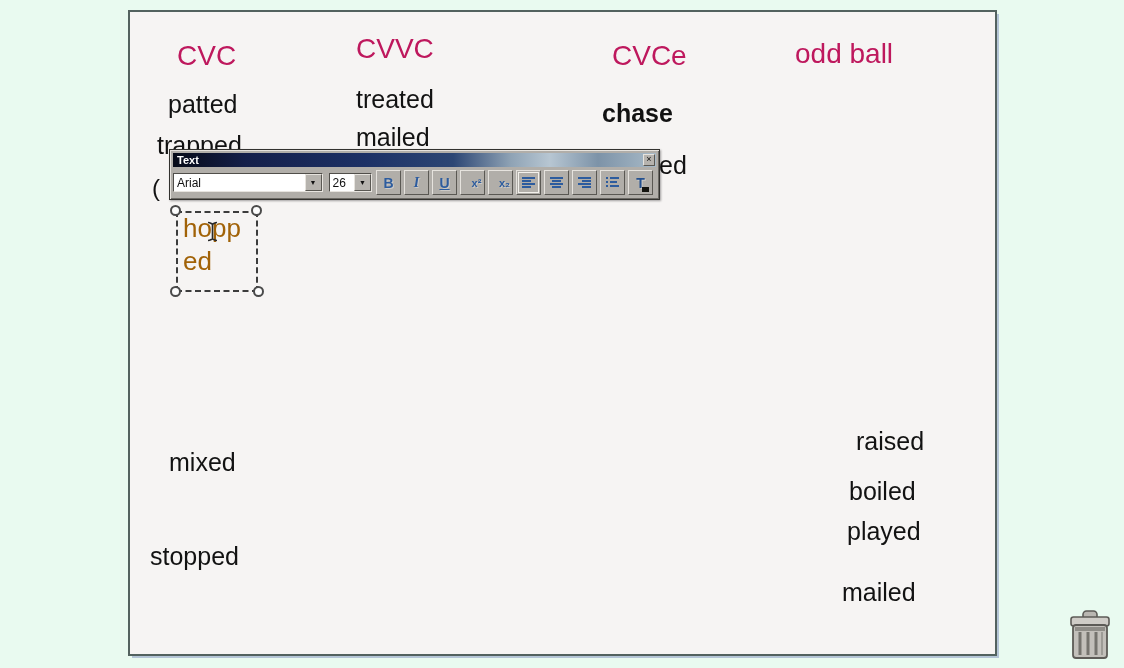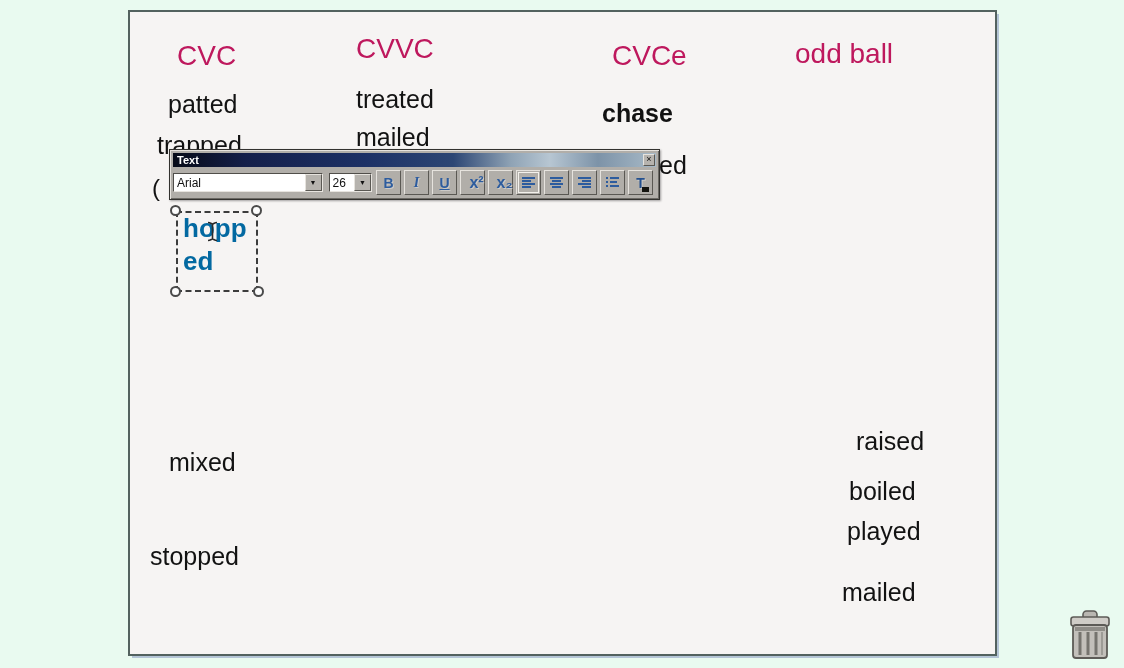--- a/index.html
+++ b/index.html
@@ -23,21 +23,21 @@
 
   .hdr { position:absolute; font-size:28px; color:#be185d; white-space:nowrap; z-index:2; }
   .word { position:absolute; font-size:25px; color:#121212; white-space:nowrap; z-index:2; }
   .frag { position:absolute; font-size:24px; color:#121212; z-index:2; }
 
   
   .textbox {
     position:absolute; left:176px; top:211px; width:82px; height:81px;
     border:2px dashed #3c3c3c; z-index:3; background:transparent;
   }
-  .textbox .tb-text { position:absolute; left:5px; top:-1px; font-size:26px; line-height:33px; color:#0369a1;font-weight:bold; }
+  .textbox .tb-text { position:absolute; left:5px; top:-1px; font-size:26px; line-height:33px; color:#a16207; }
   .handle {
     position:absolute; width:11px; height:11px; border-radius:50%;
     background:#fcfcfc; border:2px solid #4a4a4a; z-index:4;
   }
   .h-tl { left:170px; top:205px; } .h-tr { left:251px; top:205px; }
   .h-bl { left:170px; top:286px; } .h-br { left:253px; top:286px; }
   .ibeam { position:absolute; left:205px; top:221px; z-index:5; }
 
   
   .toolbar {
@@ -71,21 +71,21 @@
   .combo-font { width:162px; margin-right:6px; }
   .combo-size { width:47px; margin-right:4px; }
   .tbtn {
     width:25px; height:25px; margin-right:3px; flex:0 0 auto;
     background:#b1aea9; border:1px solid; border-color:#e6e3de #5a5853 #5a5853 #e6e3de;
     display:flex; align-items:center; justify-content:center;
     font-weight:bold; color:#2d5c9e; font-size:14px; cursor:default;
     text-shadow:1px 1px 0 rgba(255,255,255,.35);
   }
   .tbtn.selected { outline:1px solid #f3f1ec; outline-offset:-3px; }
-  .tbtn .sup { font-size:16px;margin-left:8px; }
+  .tbtn .sup { font-size:11px;margin-left:8px; }
   .tbtn svg { display:block; }
   .tbtn .tchar { position:relative; font-size:14px; color:#24508e; }
   .tbtn .tchar::after {
     content:""; position:absolute; right:-4px; bottom:-1px; width:7px; height:5px; background:#14140f;
   }
 
   
   .trash { position:absolute; left:1067px; top:610px; z-index:2; }
 </style>
 </head>

